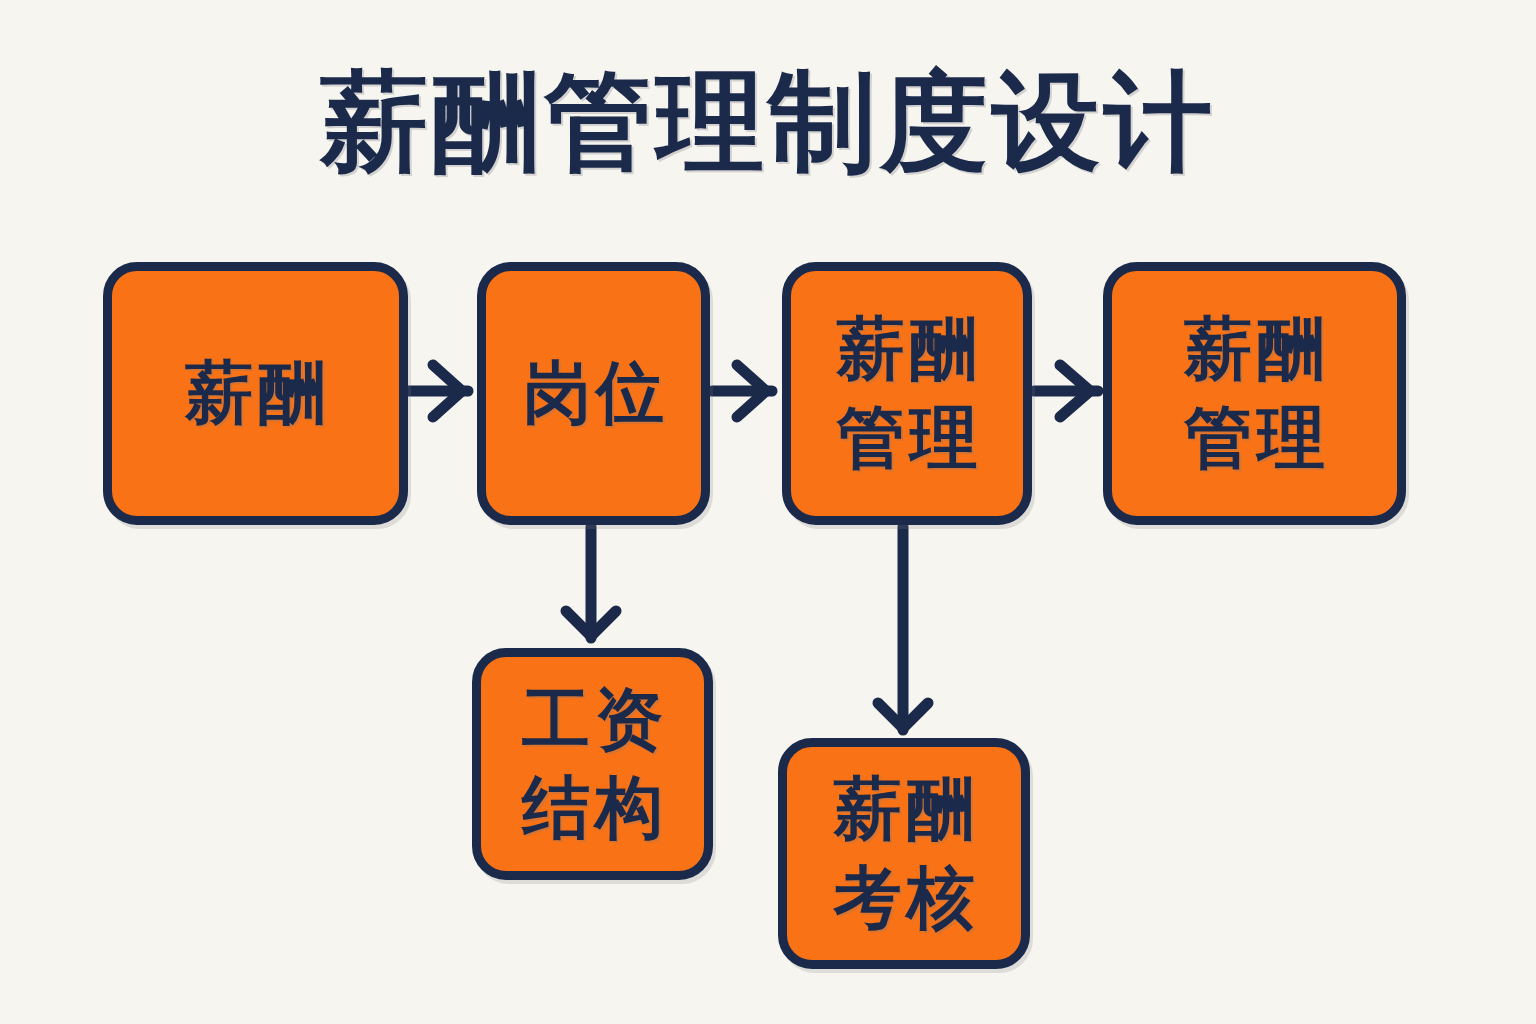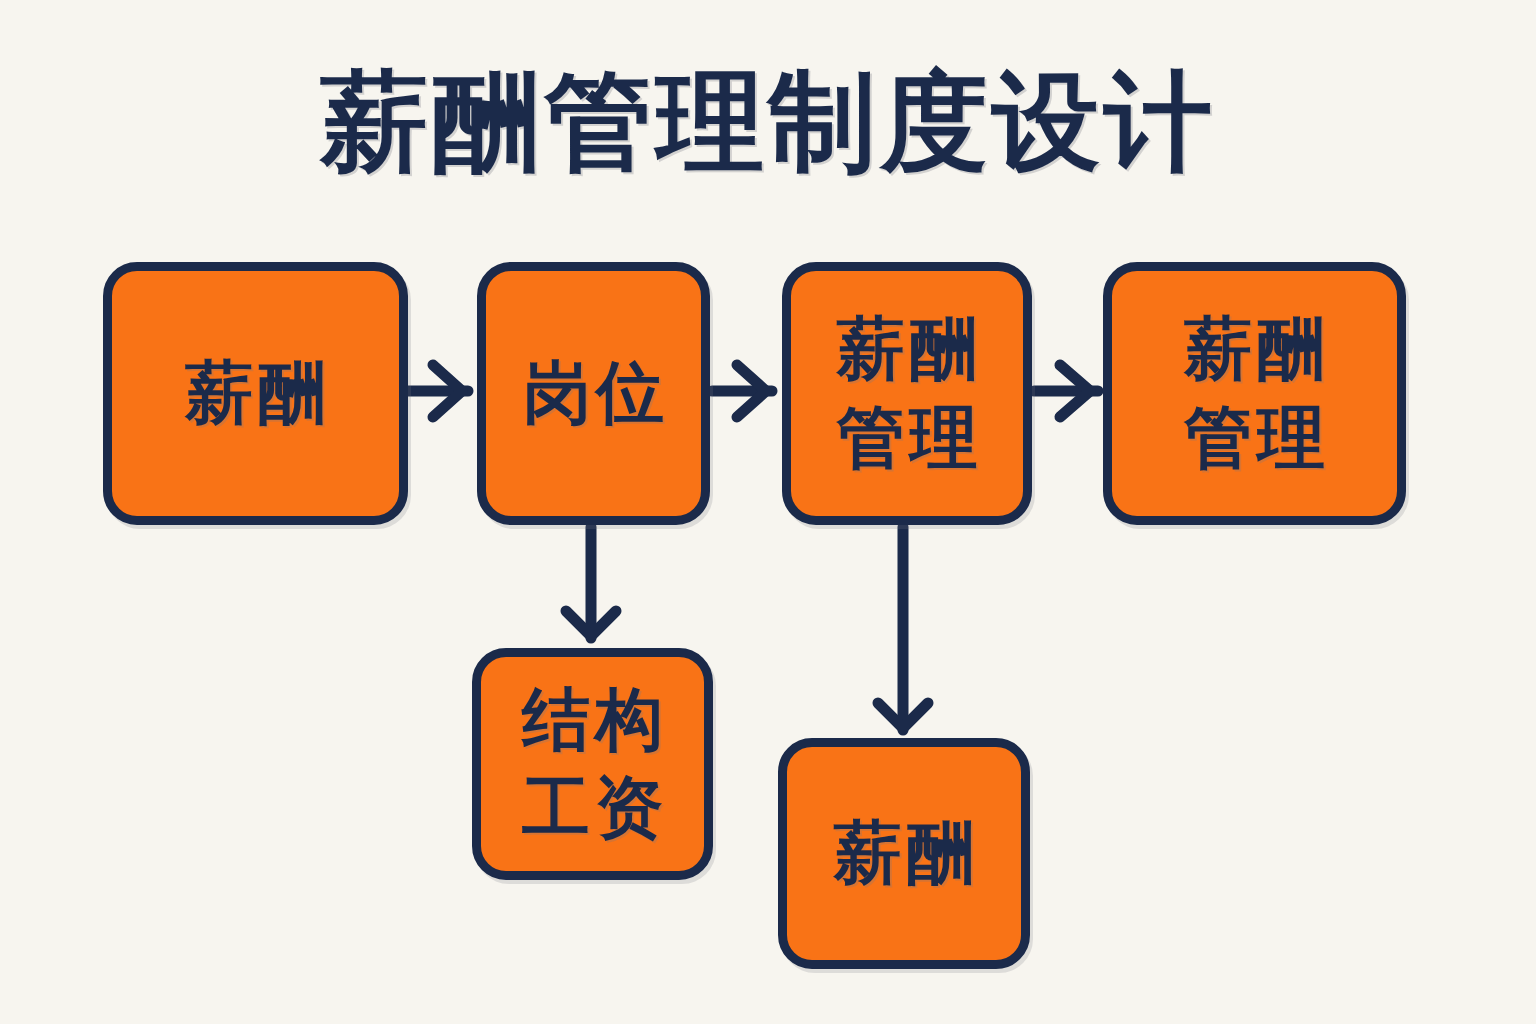--- a/index.html
+++ b/index.html
@@ -115,21 +115,22 @@
     <div class="node-line">薪酬</div>
     <div class="node-line">管理</div>
   </div>
 
   <div class="node" style="left:1103px; top:262px; width:303px; height:263px;">
     <div class="node-line">薪酬</div>
     <div class="node-line">管理</div>
   </div>
 
   <div class="node" style="left:472px; top:648px; width:241px; height:232px;">
+    <div class="node-line">工资</div>
     <div class="node-line">结构</div>
-    <div class="node-line">工资</div>
   </div>
 
   <div class="node" style="left:778px; top:738px; width:252px; height:231px;">
     <div class="node-line">薪酬</div>
+    <div class="node-line">考核</div>
   </div>
 
 </div>
 
 </body></html>

